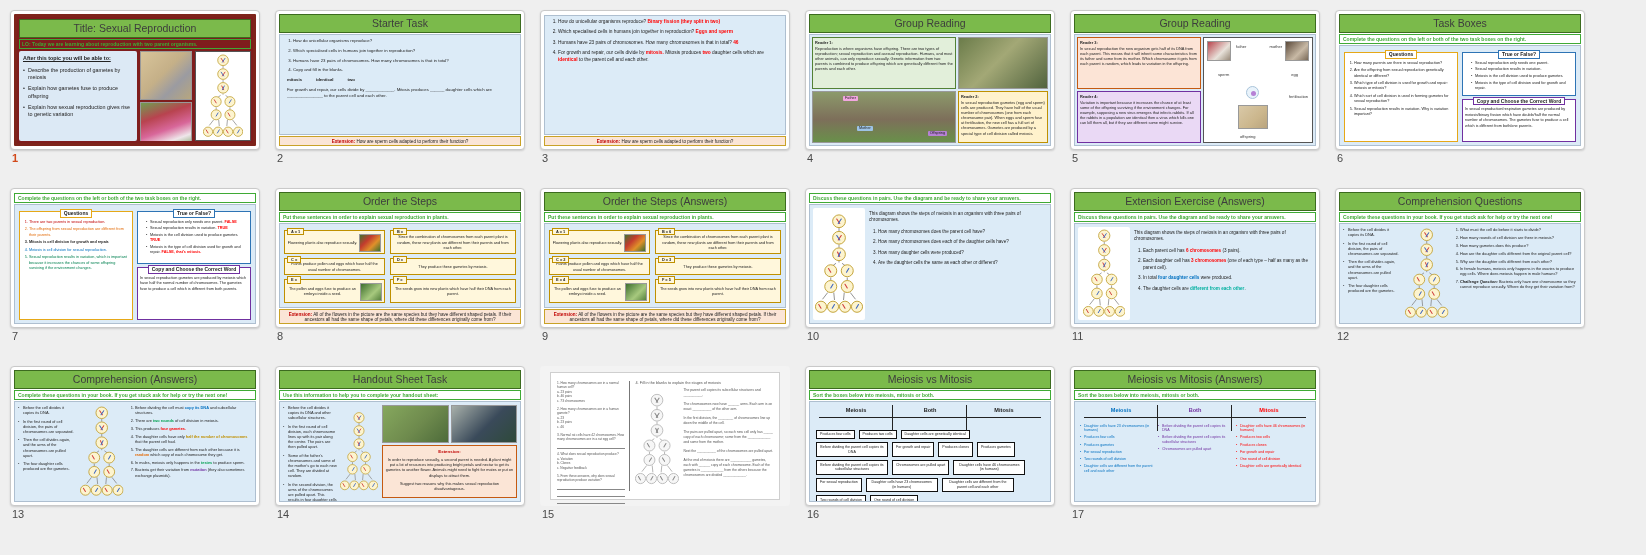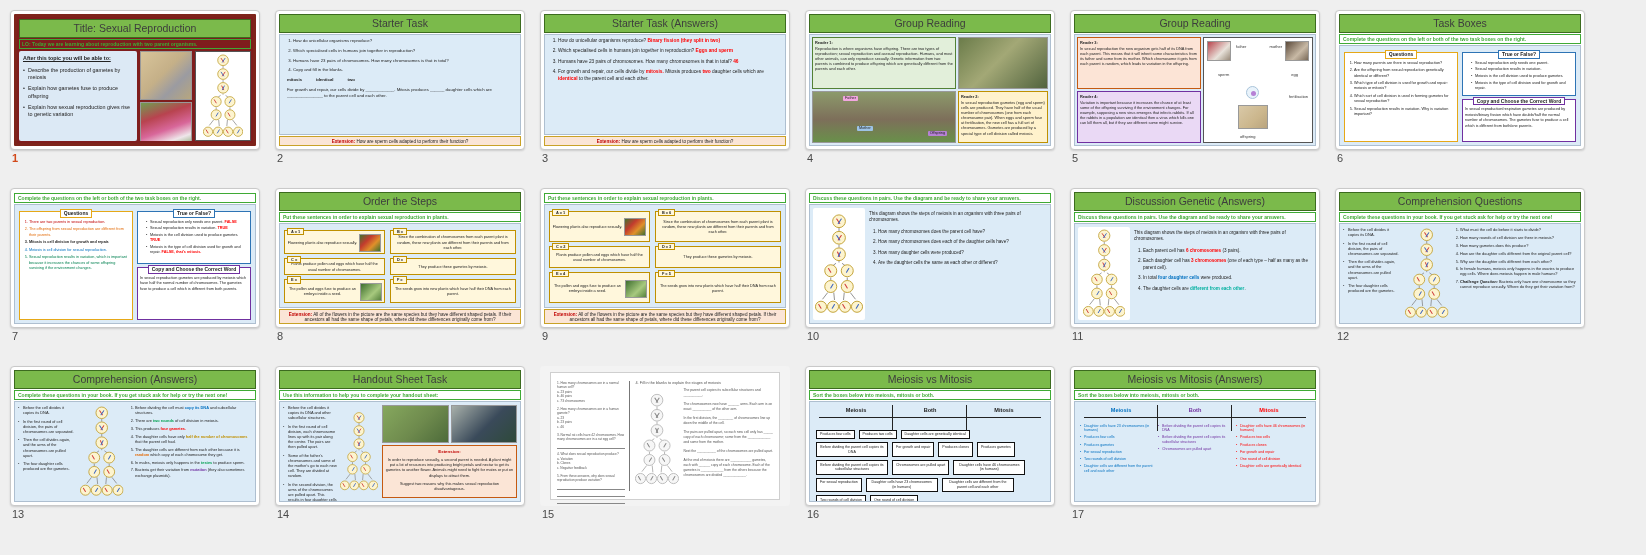--- a/index.html
+++ b/index.html
@@ -222,21 +222,20 @@
           <span>How are sperm cells adapted to perform their function?</span>
         </div>
       </div>
     </div>
     <div class="num">2</div>
   </div>
 
   <div class="cell">
     <div class="thumb">
       <div class="sinner">
-        <div class="shead">Starter Task (Answers)</div>
         <div class="sbody" style="font-size:4.8px">
           <ol class="qlist">
             <li><span>How do unicellular organisms reproduce? </span><span class="red">Binary fission (they split in two)</span></li>
             <li><span>Which specialised cells in humans join together in reproduction? </span><span class="red">Eggs and sperm</span></li>
             <li><span>Humans have 23 pairs of chromosomes. How many chromosomes is that in total? </span><span class="red">46</span></li>
             <li><span>For growth and repair, our cells divide by </span><span class="red">mitosis.</span><span> Mitosis produces </span><span class="red">two</span><span> daughter cells which are </span><span class="red">identical</span><span> to the parent cell and each other.</span></li>
           </ol>
         </div>
         <div class="sext">
           <span class="extlbl">Extension:</span>
@@ -432,20 +431,21 @@
           <span>All of the flowers in the picture are the same species but they have different shaped petals. If their ancestors all had the same shape of petals, where did these differences originally come from?</span>
         </div>
       </div>
     </div>
     <div class="num">8</div>
   </div>
 
   <div class="cell">
     <div class="thumb">
       <div class="sinner">
+        <div class="shead">Order the Steps (Answers)</div>
         <div class="sbanner">Put these sentences in order to explain sexual reproduction in plants.</div>
         <div class="sbody" style="display:flex;flex-direction:column;padding:4px 3px 2px">
           <div class="s8-grid">
             <div class="step">
                 <span class="steplbl">A = 1</span>
                 <span>Flowering plants also reproduce sexually.</span>
                 <div class="ph flowers1"></div>
               </div>
             <div class="step">
                 <span class="steplbl">B = 6</span>
@@ -502,21 +502,21 @@
           </div>
         </div>
       </div>
     </div>
     <div class="num">10</div>
   </div>
 
   <div class="cell">
     <div class="thumb">
       <div class="sinner">
-        <div class="shead">Discussion Genetic (Answers)</div>
+        <div class="shead">Extension Exercise (Answers)</div>
         <div class="sbanner">Discuss these questions in pairs. Use the diagram and be ready to share your answers.</div>
         <div class="sbody">
           <div class="s10-row">
             <div class="s10-diag">
               <svg class="meio" viewBox="0 0 64 134">
                   <use href="#meio"></use>
                 </svg>
             </div>
             <div class="s10-text">
               <p style="margin-bottom:5px">This diagram shows the steps of meiosis in an organism with three pairs of chromosomes.</p>

